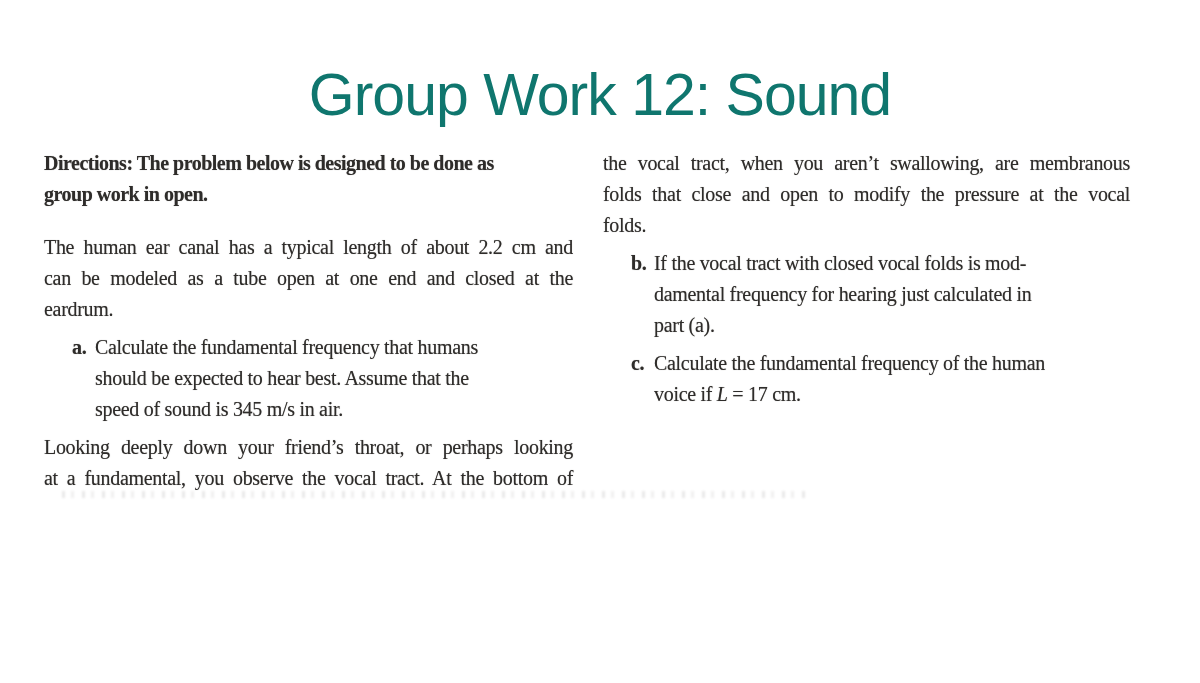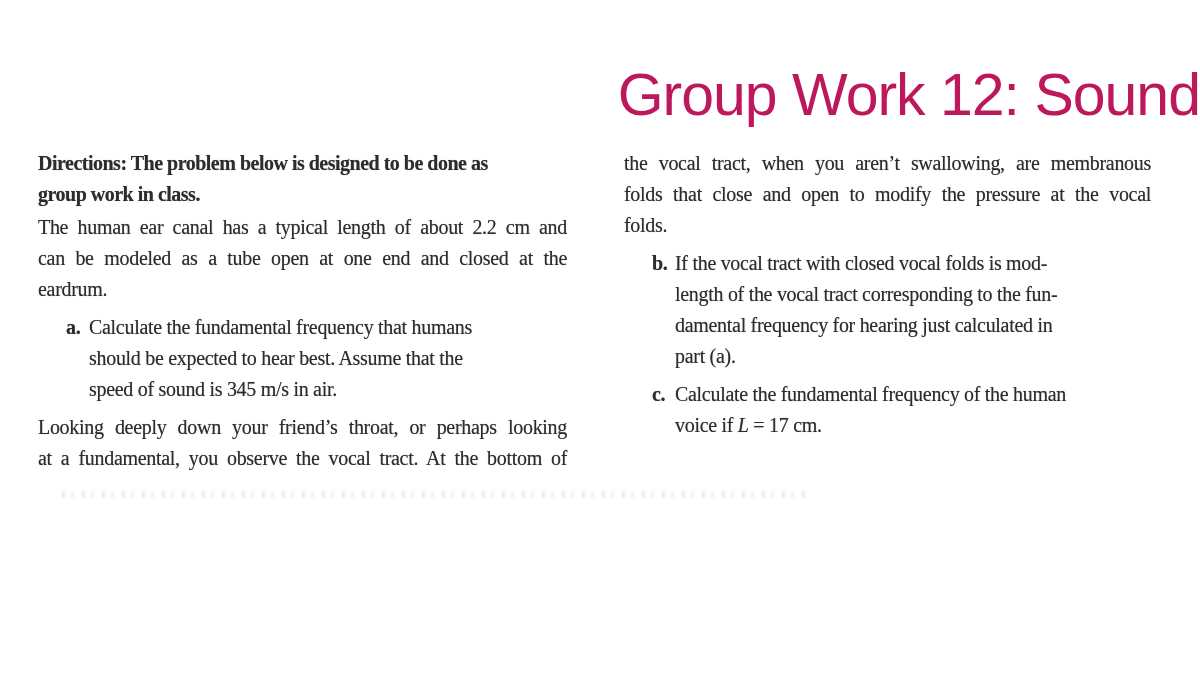--- a/index.html
+++ b/index.html
@@ -8,42 +8,42 @@
     width: 1200px;
     height: 683px;
     background: #ffffff;
     overflow: hidden;
     font-family: "Liberation Serif", serif;
   }
   .title {
     position: absolute;
     left: 0; right: 0;
     top: 63px;
-    text-align: right;
+    text-align: center;
     font-family: "Liberation Sans", sans-serif;
     font-weight: 300;
     font-size: 59px;
     line-height: 64px;
     letter-spacing: -1px;
-    color: #be185d;
+    color: #0f766e;
   }
   .col {
     position: absolute;
     top: 148px;
     font-size: 20px;
     line-height: 31px;
     letter-spacing: -0.3px;
     color: #2e2c2a;
     text-shadow: 0 0 0.8px rgba(62,58,54,0.55);
   }
-  .col-left  { left: 38px;  width: 529px; }
-  .col-right { left: 624px; width: 527px; }
+  .col-left  { left: 44px;  width: 529px; }
+  .col-right { left: 603px; width: 527px; }
   .para { margin: 0; }
   .para + .para { margin-top: 7px; }
-  .para.mt-lg { margin-top: 2px; }
+  .para.mt-lg { margin-top: 22px; }
   .para.bold { font-weight: bold; letter-spacing: -0.5px; }
   .line { text-align: left; }
   .line.flush { text-align: justify; text-align-last: justify; }
   .item { position: relative; padding-left: 51px; }
   .marker {
     position: absolute;
     left: 28px;
     top: 0;
     font-weight: bold;
   }
@@ -66,21 +66,21 @@
 <body>
 
 <div class="slide">
 
   <div class="title">Group Work 12: Sound</div>
 
   <div class="col col-left">
 
     <div class="para bold">
       <div class="line">Directions: The problem below is designed to be done as</div>
-      <div class="line">group work in class.</div>
+      <div class="line">group work in open.</div>
     </div>
 
     <div class="para mt-lg">
       <div class="line flush">The human ear canal has a typical length of about 2.2 cm and</div>
       <div class="line flush">can be modeled as a tube open at one end and closed at the</div>
       <div class="line">eardrum.</div>
     </div>
 
     <div class="para item">
       <span class="marker">a.</span>
@@ -100,21 +100,20 @@
 
     <div class="para">
       <div class="line flush">the vocal tract, when you aren’t swallowing, are membranous</div>
       <div class="line flush">folds that close and open to modify the pressure at the vocal</div>
       <div class="line">folds.</div>
     </div>
 
     <div class="para item">
       <span class="marker">b.</span>
       <div class="line">If the vocal tract with closed vocal folds is mod-</div>
-      <div class="line">length of the vocal tract corresponding to the fun-</div>
       <div class="line">damental frequency for hearing just calculated in</div>
       <div class="line">part (a).</div>
     </div>
 
     <div class="para item">
       <span class="marker">c.</span>
       <div class="line">Calculate the fundamental frequency of the human</div>
       <div class="line"><span>voice if </span><span class="var">L</span><span> = 17 cm.</span></div>
     </div>
 

